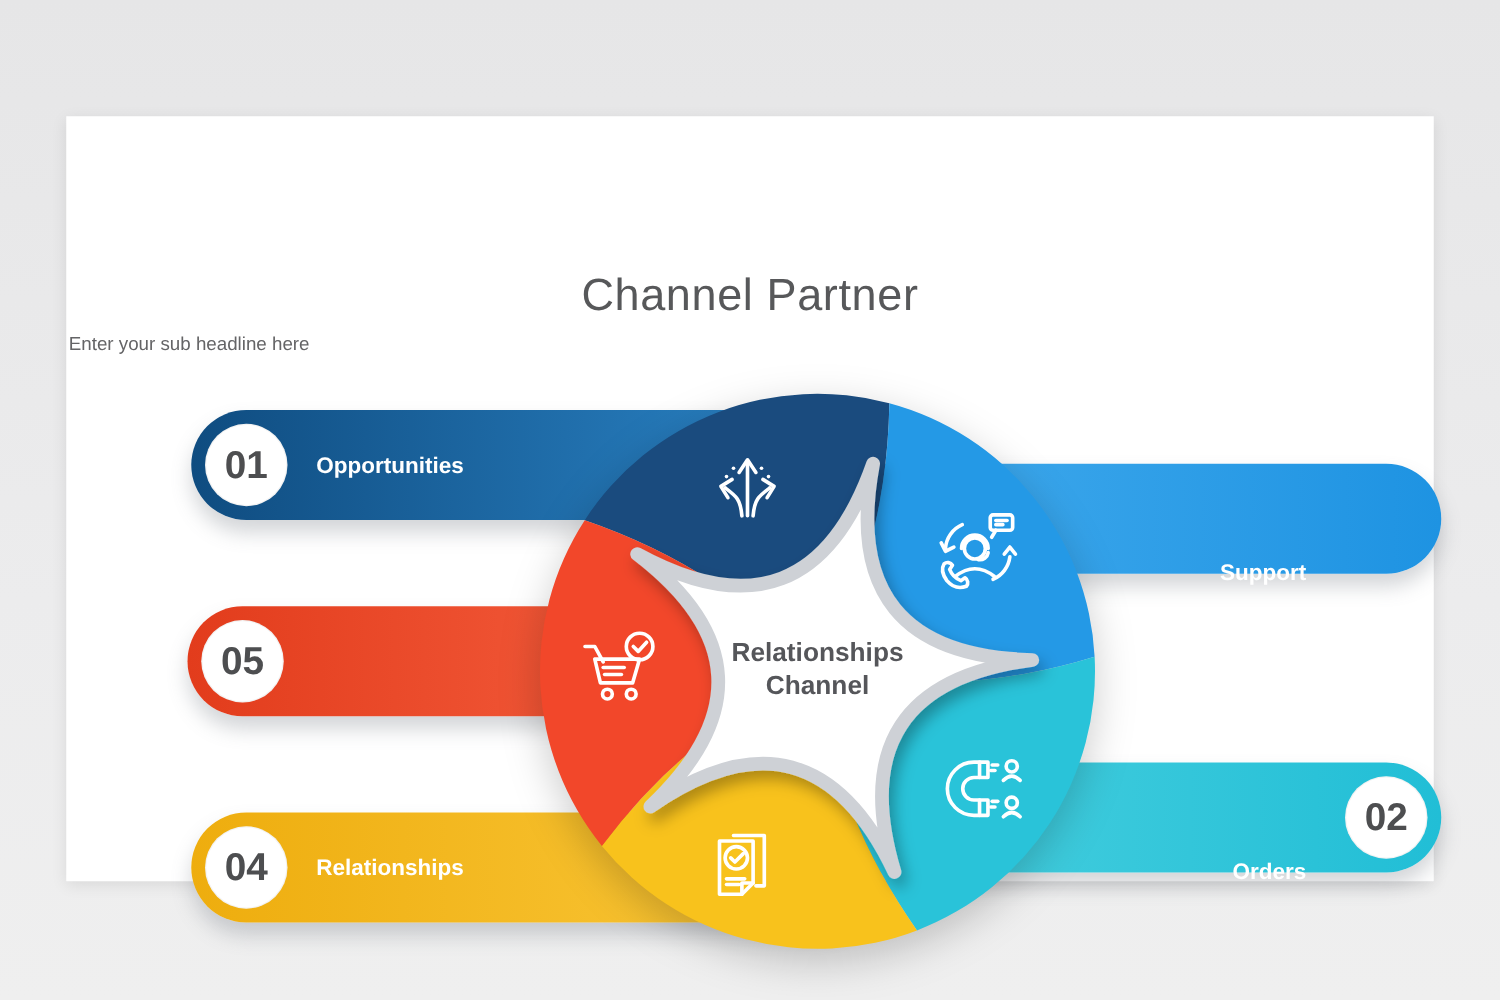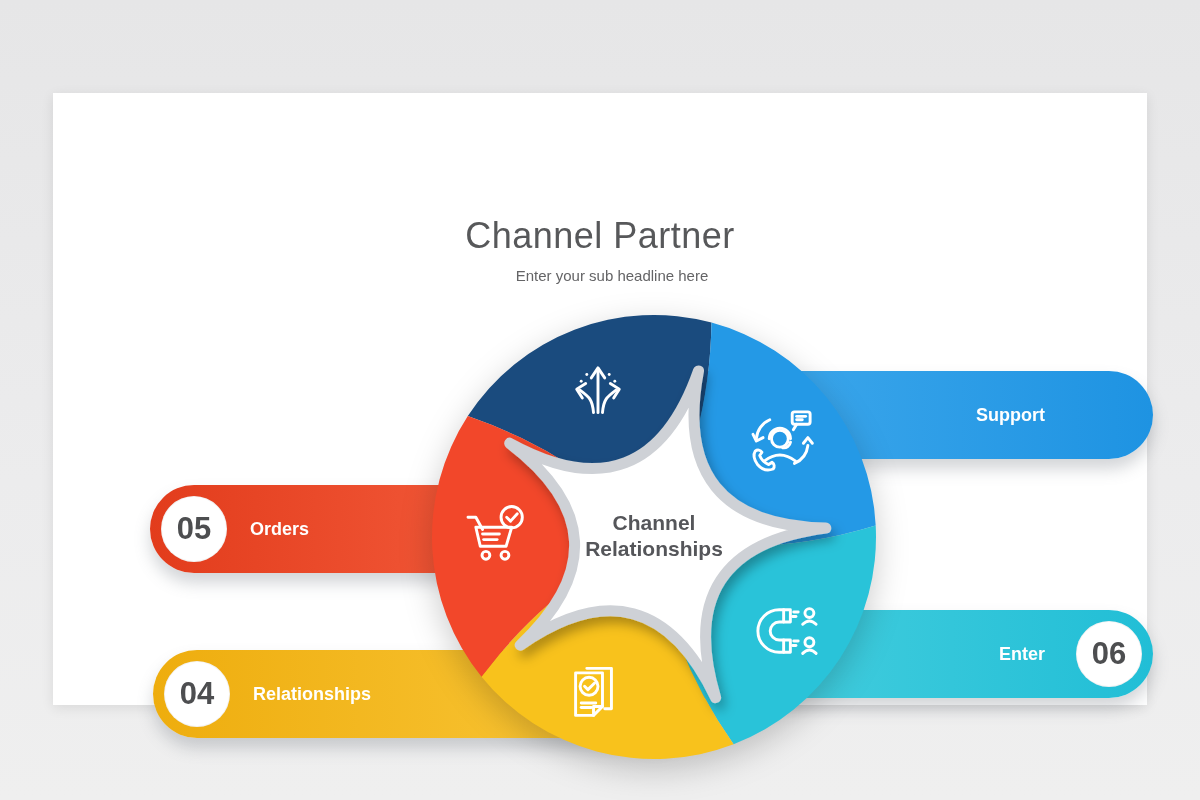--- a/index.html
+++ b/index.html
@@ -2,34 +2,34 @@
 <html><head>
 <meta charset="utf-8">
 <style>
   html,body{margin:0;padding:0;background:#e9e9ea;width:1200px;height:800px;overflow:hidden;
     font-family:"Liberation Sans", sans-serif;}
   #stage{position:relative;width:1200px;height:800px;background:linear-gradient(180deg,#e6e6e7 0%,#ececed 60%,#efefef 100%);padding-left:12px;}
   #card{position:absolute;left:53px;top:93px;width:1094px;height:612px;background:#ffffff;
     box-shadow:0 3px 12px rgba(0,0,0,.09);}
   .title{position:absolute;left:0;top:122px;width:100%;text-align:center;
     font-size:36px;font-weight:400;color:#57585a;letter-spacing:.5px;}
-  .subtitle{position:absolute;left:12px;top:174px;width:100%;text-align:center;
+  .subtitle{position:absolute;left:2px;top:174px;width:100%;text-align:left;
     font-size:15px;color:#646466;}
   
   .bar{position:absolute;height:88px;border-radius:44px;z-index:1;
     background:linear-gradient(90deg,var(--c1),var(--c2));
     box-shadow:0 10px 16px rgba(110,115,125,.30);}
   .badge{position:absolute;top:11px;width:66px;height:66px;border-radius:50%;background:#fff;
     display:flex;align-items:center;justify-content:center;
     font-size:31px;font-weight:700;color:#4d4e50;box-shadow:inset 0 0 0 1px rgba(0,0,0,.05);}
   .bar.left .badge{left:11px;}
   .bar.right .badge{right:11px;}
   .bar-label{position:absolute;top:0;line-height:88px;color:#ffffff;font-size:18px;font-weight:700;}
   .bar.left .bar-label{left:100px;}
-  .bar.right .bar-label{right:108px;text-align:left;}
+  .bar.right .bar-label{right:108px;text-align:left;margin-top:43px;}
   #bar-opportunities{left:100px;top:235px;width:545px;}
   #bar-orders{left:97px;top:392px;width:545px;}
   #bar-documentation{left:100px;top:557px;width:545px;text-decoration:underline;}
   #bar-support{left:598px;top:278px;width:502px;}
   #bar-leads{left:598px;top:517px;width:502px;}
   
   #center-svg{position:absolute;left:361px;top:204px;width:480px;height:480px;z-index:2;overflow:visible;
     filter:drop-shadow(0 10px 16px rgba(0,0,0,.20));}
   #center-svg .icon *{stroke:#ffffff;fill:none;stroke-width:2.6px;stroke-linecap:round;stroke-linejoin:round;}
   #center-svg .icon .dot{fill:#ffffff;stroke:none;}
@@ -38,35 +38,38 @@
 </style>
 </head>
 <body>
 
 <div id="stage">
   <div id="card">
 
     <div class="title">Channel Partner</div>
     <div class="subtitle">Enter your sub headline here</div>
 
+    <div class="bar left" id="bar-opportunities" style="--c1: #0f4c80; --c2: #2e8ace;">
+      <div class="badge">01</div>
+      <div class="bar-label">Opportunities</div>
+    </div>
     <div class="bar left" id="bar-orders" style="--c1: #e23c1c; --c2: #fc6a4a;">
       <div class="badge">05</div>
-      <div class="bar-label">Orders</div>
     </div>
     <div class="bar left" id="bar-documentation" style="--c1: #eead0e; --c2: #fbca3e;">
       <div class="badge">04</div>
       <div class="bar-label">Relationships</div>
     </div>
 
     <div class="bar right" id="bar-support" style="--c1: #45adee; --c2: #1e93e2;">
       <div class="bar-label">Support</div>
     </div>
     <div class="bar right" id="bar-leads" style="--c1: #4ed2e0; --c2: #21bed6;">
-      <div class="badge">06</div>
-      <div class="bar-label">Enter</div>
+      <div class="badge">02</div>
+      <div class="bar-label">Orders</div>
     </div>
 
     <svg id="center-svg" viewBox="0 0 480 480">
       <defs>
         <filter id="starShadow" x="-30%" y="-30%" width="160%" height="160%">
           <feDropShadow dx="4" dy="7" stdDeviation="6" flood-color="#000000" flood-opacity="0.30"></feDropShadow>
         </filter>
       </defs>
 
       <path d="M240,240 Q165.7,157.5 53.8,119.1 A222,222 0 0 1 297.5,25.6 Q295.5,143.9 240,240 Z" fill="#1a4b7e"></path>
@@ -136,18 +139,18 @@
         <path d="M20,32 h15"></path>
           <path d="M21,37 h12"></path>
         <circle cx="23" cy="51" r="3.5"></circle>
           <circle cx="40" cy="51" r="3.5"></circle>
         <circle cx="46" cy="17" r="9.5"></circle>
           <path d="M41.5,17 l3.5,3.5 6,-6.5"></path>
       </g>
     </svg>
 
     <div id="center-text">
+      <div>Relationships</div>
       <div>Channel</div>
-      <div>Relationships</div>
     </div>
 
   </div>
 </div>
 
 </body></html>

